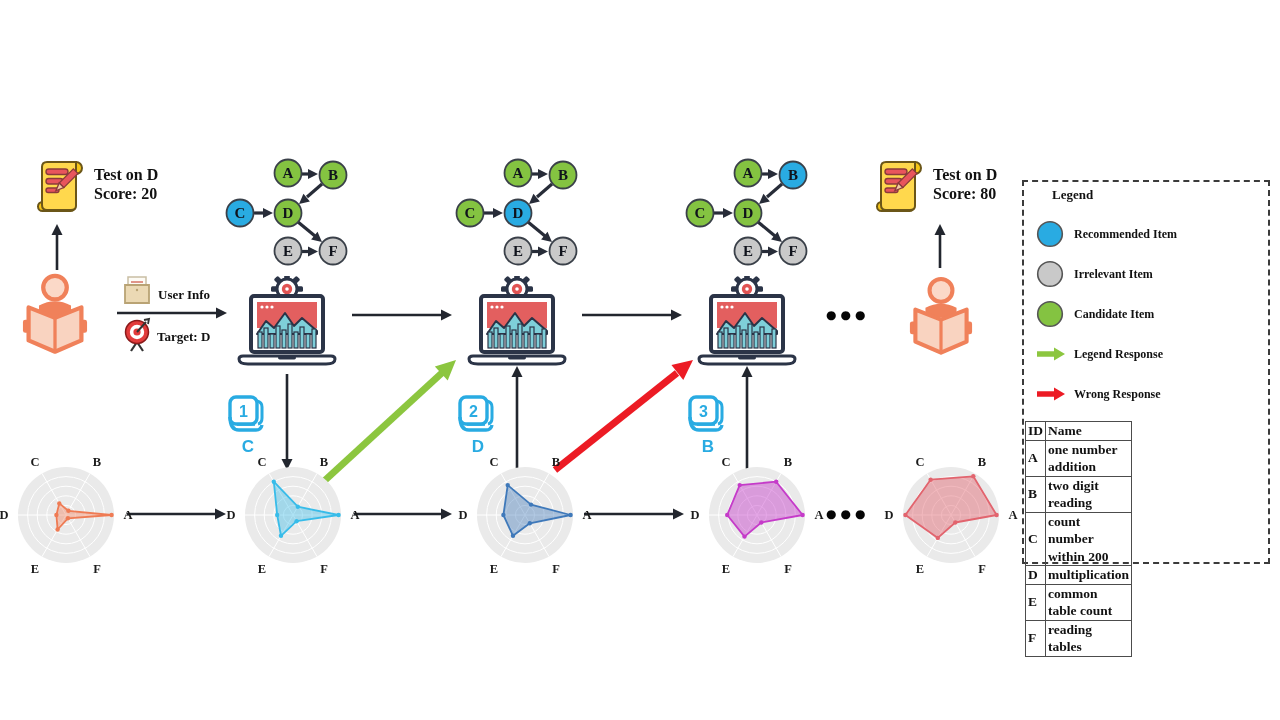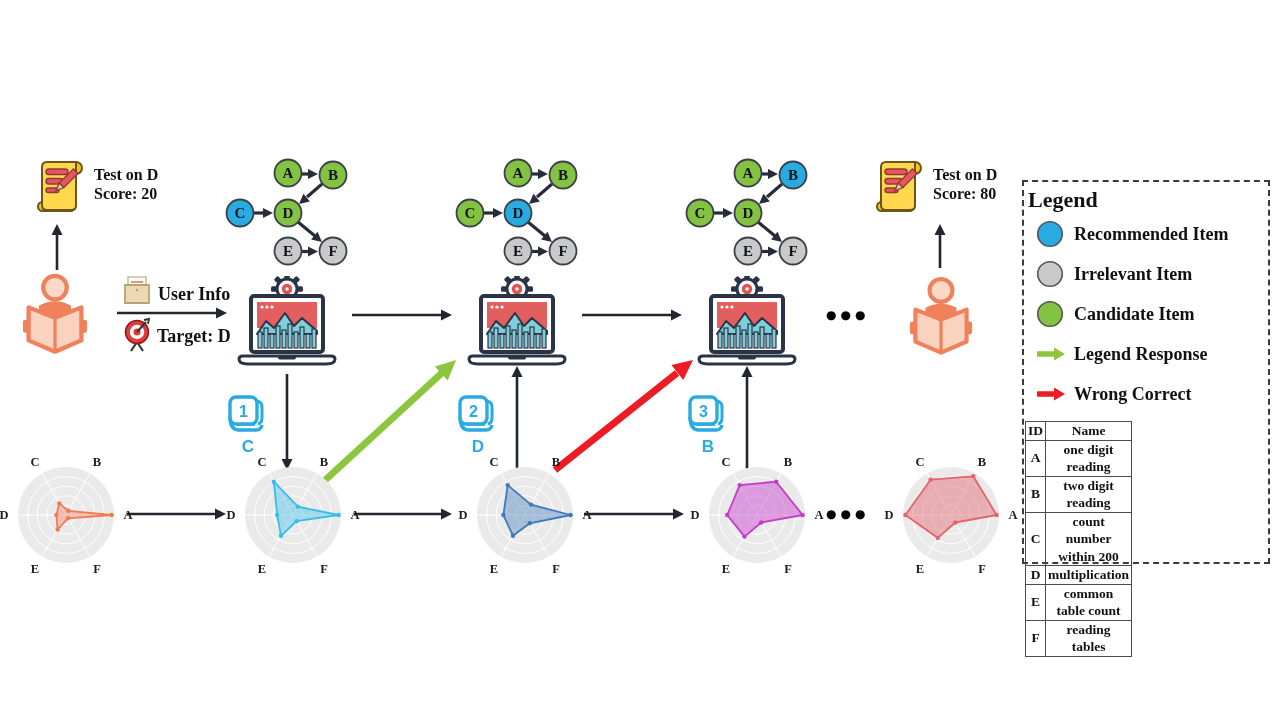--- a/index.html
+++ b/index.html
@@ -2,40 +2,40 @@
 <html><head>
 <meta charset="utf-8">
 <style>
   *{margin:0;padding:0;box-sizing:border-box}
   html,body{background:#fff}
   body{width:1280px;height:720px;overflow:hidden}
   .canvas{position:relative;width:1072px;height:720px;background:#fff;font-family:"Liberation Serif",serif}
   .abs{position:absolute}
   .serif-b{font-family:"Liberation Serif",serif;font-weight:700;color:#111}
   .testtxt{font-size:16px;line-height:19px}
-  .smalltxt{font-size:18px;line-height:15px}
+  .smalltxt{font-size:13px;line-height:15px}
   .kgraph{position:absolute;width:130px;height:120px}
   .kgraph text{font-family:"Liberation Serif",serif;font-weight:700;font-size:15px;text-anchor:middle;fill:#10131c}
   .kgraph circle{stroke:#3a4049;stroke-width:1.8}
   .gedge{stroke:#272c38;stroke-width:3.2;fill:none}
   .ghead{fill:#272c38}
   .lap{position:absolute;width:100px;height:90px}
   .bookicon{position:absolute;width:46px;height:42px}
   .booknum{font-family:"Liberation Sans",sans-serif;font-weight:700;font-size:16px;text-anchor:middle;fill:#29ABE2}
   .bookletter{position:absolute;width:46px;text-align:center;font-family:"Liberation Sans",sans-serif;font-weight:700;font-size:17px;color:#29ABE2}
   .radar{position:absolute;width:150px;height:140px}
   .radlab{font-family:"Liberation Serif",serif;font-weight:700;font-size:12.5px;text-anchor:middle;fill:#1c1c1c}
   .dots{position:absolute;font-family:"DejaVu Sans",sans-serif;font-weight:700;font-size:12px;letter-spacing:4px;color:#050505}
   .legendbox{position:absolute;left:1022px;top:180px;width:248px;height:384px;border:2.2px dashed #3b3b3b;background:#fff}
-  .legendtitle{position:absolute;left:4px;top:5px;font-size:22px}
+  .legendtitle{position:absolute;left:28px;top:5px;font-size:13px}
   .lrow{position:absolute;left:12px;height:28px;display:flex;align-items:center}
   .lswatch{width:30px;flex:0 0 30px;margin-right:8px}
-  .llabel{font-size:18px;white-space:nowrap}
+  .llabel{font-size:12px;white-space:nowrap}
   .skilltable{position:absolute;left:1025px;top:421px;border-collapse:collapse;font-family:"Liberation Serif",serif;font-weight:700;font-size:13.5px;color:#111}
-  .skilltable td{border:1.7px solid #4c4c4c;text-align:center;padding:0 2px;height:17.5px;line-height:17.5px}
+  .skilltable td{border:1.7px solid #4c4c4c;padding:0 2px;height:17.5px;line-height:17.5px}
   .skilltable .idc{width:44px}
   .skilltable .nmc{width:186px}
 </style>
 </head>
 <body>
 
 <div class="canvas">
 
   <svg class="abs" style="left:0;top:0" width="1280" height="720">
     <g stroke="#22262e" stroke-width="2.6" fill="none">
@@ -563,33 +563,33 @@
         <line x1="1" y1="9" x2="18" y2="9" stroke-width="5.5" stroke="#8CC63F"></line>
         <polygon points="-11,-6.5 0,0 -11,6.5" transform="translate(29,9)" fill="#8CC63F"></polygon>
       </svg>
       <span class="llabel serif-b">Legend Response</span>
     </div>
     <div class="lrow" style="top:198px">
       <svg class="lswatch" width="30" height="18" viewBox="0 0 30 18">
         <line x1="1" y1="9" x2="18" y2="9" stroke-width="5.5" stroke="#EC1B24"></line>
         <polygon points="-11,-6.5 0,0 -11,6.5" transform="translate(29,9)" fill="#EC1B24"></polygon>
       </svg>
-      <span class="llabel serif-b">Wrong Correct</span>
+      <span class="llabel serif-b">Wrong Response</span>
     </div>
   </div>
 
   <table class="skilltable">
     <tbody>
       <tr>
         <td class="idc">ID</td>
         <td class="nmc">Name</td>
       </tr>
       <tr>
         <td class="idc">A</td>
-        <td class="nmc">one digit reading</td>
+        <td class="nmc">one number addition</td>
       </tr>
       <tr>
         <td class="idc">B</td>
         <td class="nmc">two digit reading</td>
       </tr>
       <tr>
         <td class="idc">C</td>
         <td class="nmc">count number within 200</td>
       </tr>
       <tr>

